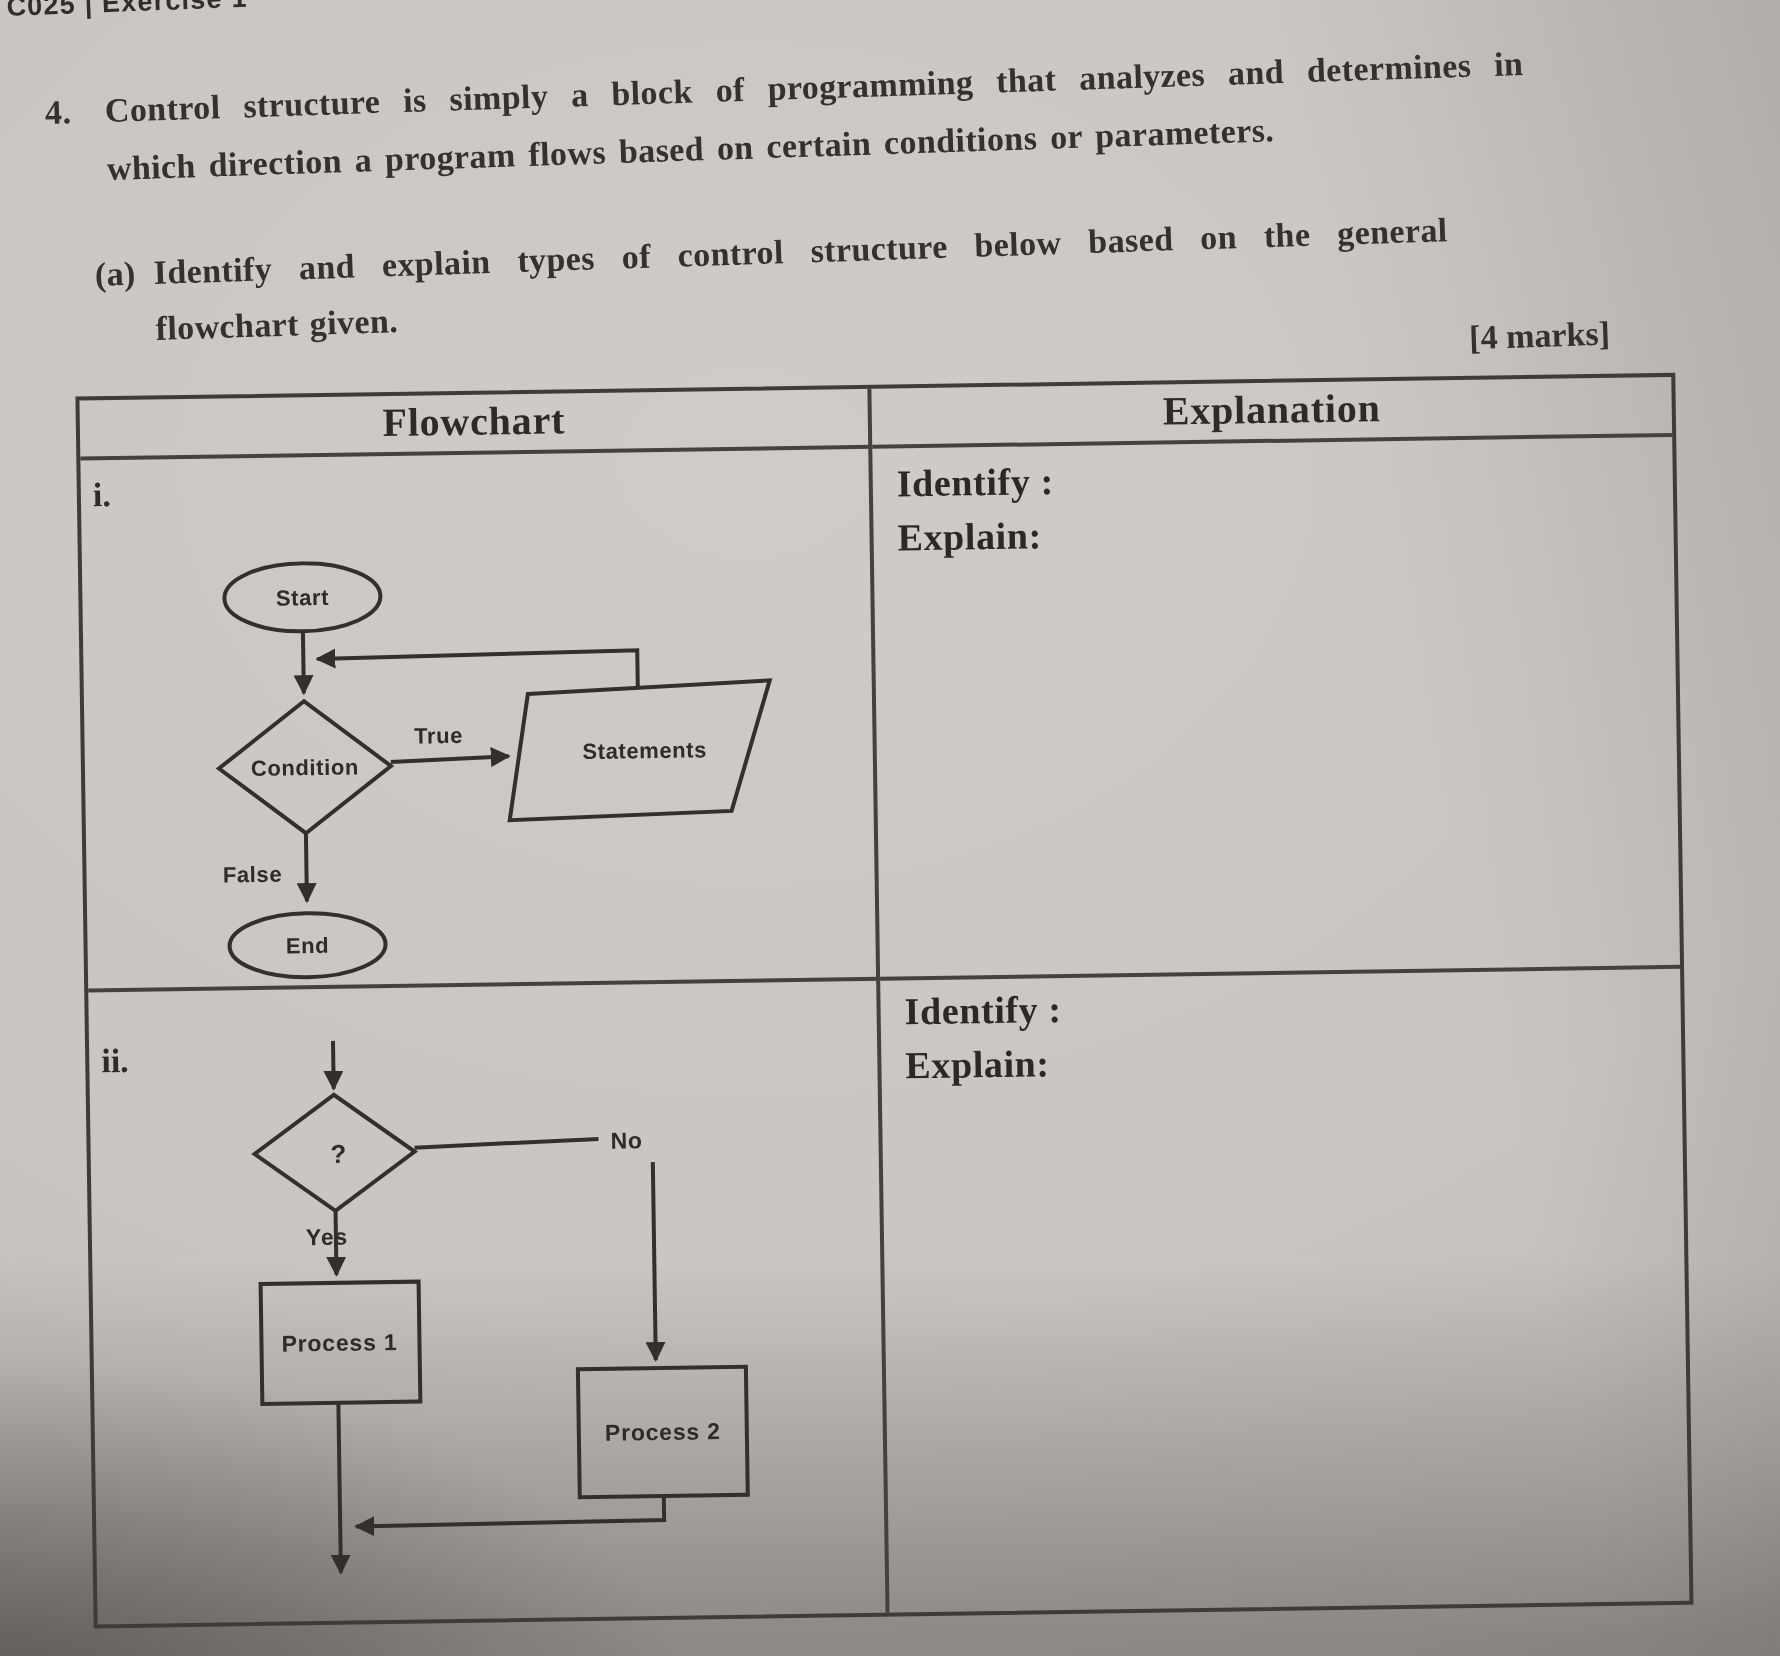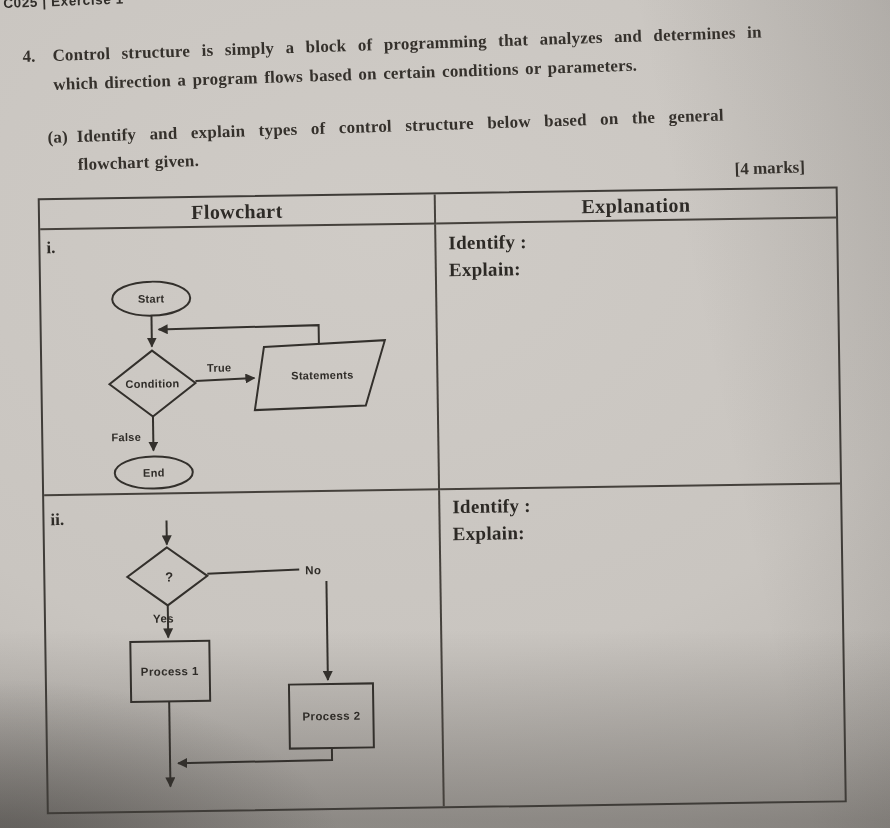--- a/index.html
+++ b/index.html
@@ -136,21 +136,21 @@
       <text class="fc-label" x="110" y="196" text-anchor="middle">End</text>
     </svg>
   </div>
 
   <div class="cell b-b exp-cell">
     <div class="exp-line">Identify :</div>
     <div class="exp-line">Explain:</div>
   </div>
 
   <div class="cell b-r">
-    <div class="row-label" style="top:14px">ii.</div>
+    <div class="row-label" style="top:25px">ii.</div>
     <svg class="fc-svg" style="top:6px" width="392" height="300" viewBox="0 0 392 300">
       <defs>
         <marker id="ah2" markerUnits="userSpaceOnUse" markerWidth="12" markerHeight="10" refX="9" refY="5" orient="auto">
           <path d="M0,0 L10,5 L0,10 Z" fill="#33302c"></path>
         </marker>
       </defs>
       <line class="fc-stroke" x1="122" y1="20" x2="122" y2="44" marker-end="url(#ah2)"></line>
 
       <polygon class="fc-stroke" points="122,47 82,76 122,105 162,76"></polygon>
       <text class="fc-label-b" x="124" y="81" text-anchor="middle" style="font-size:13px">?</text>

